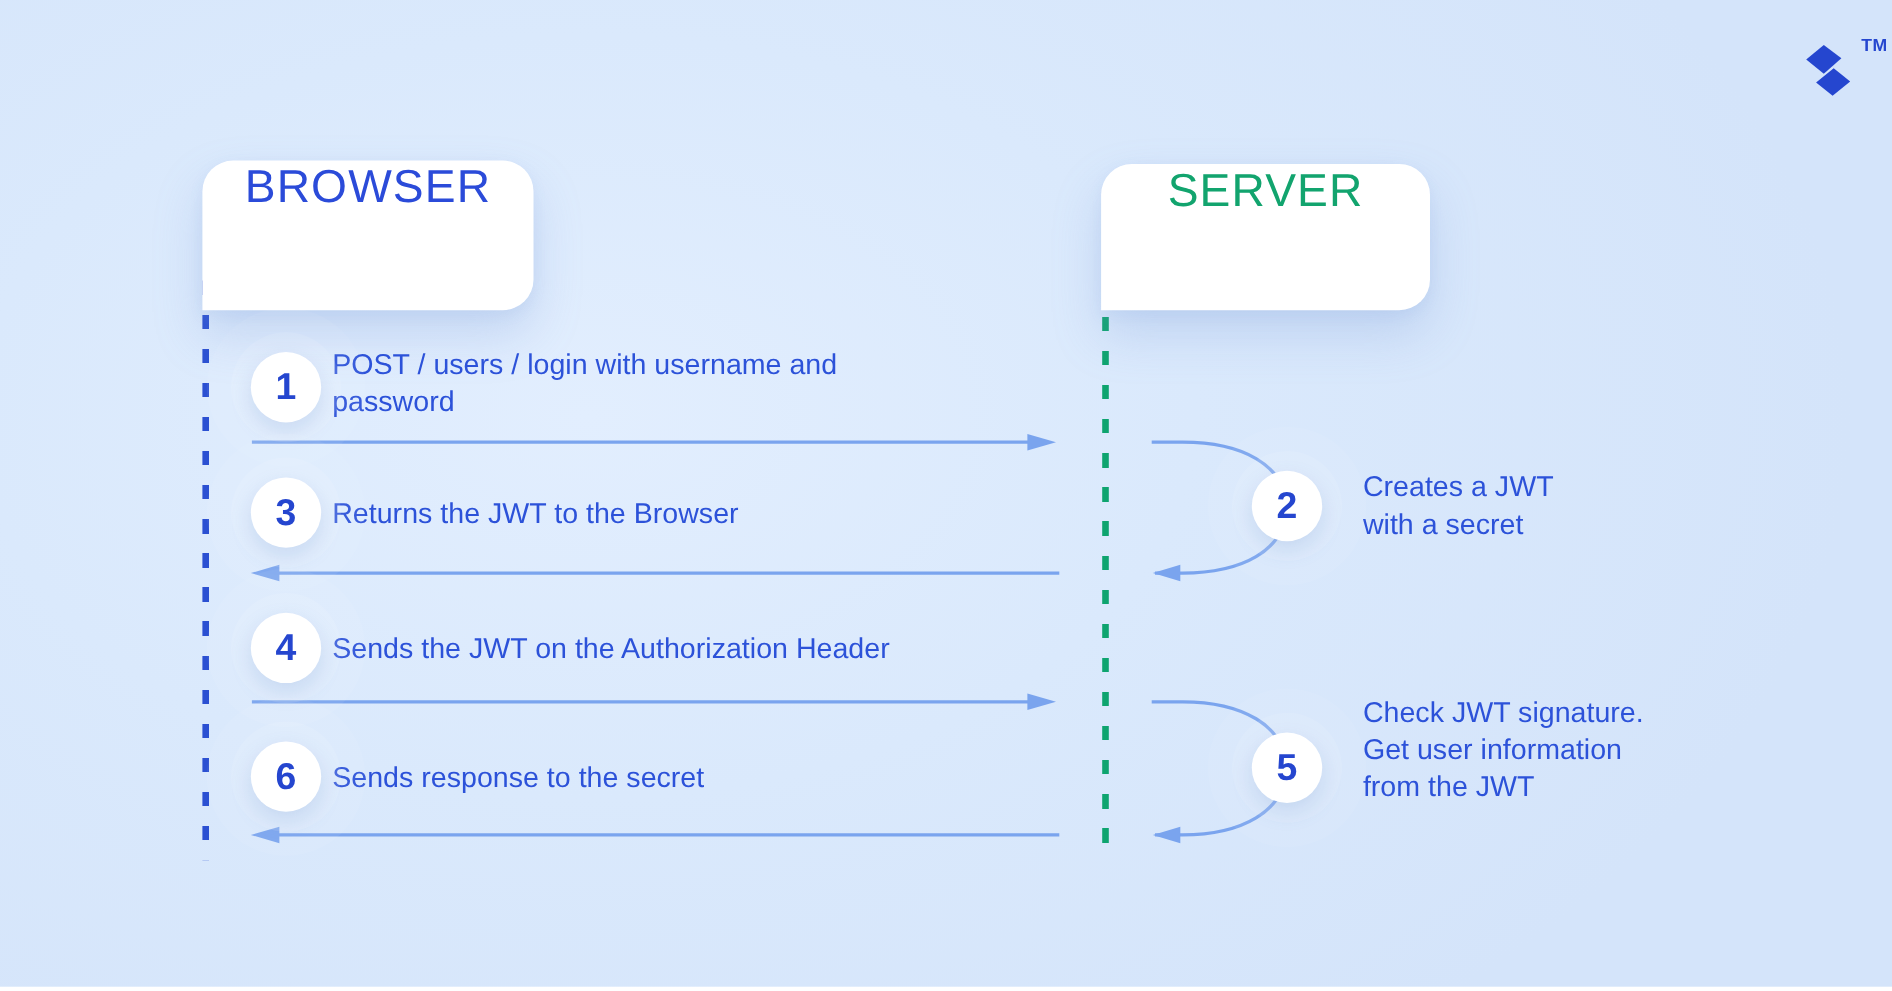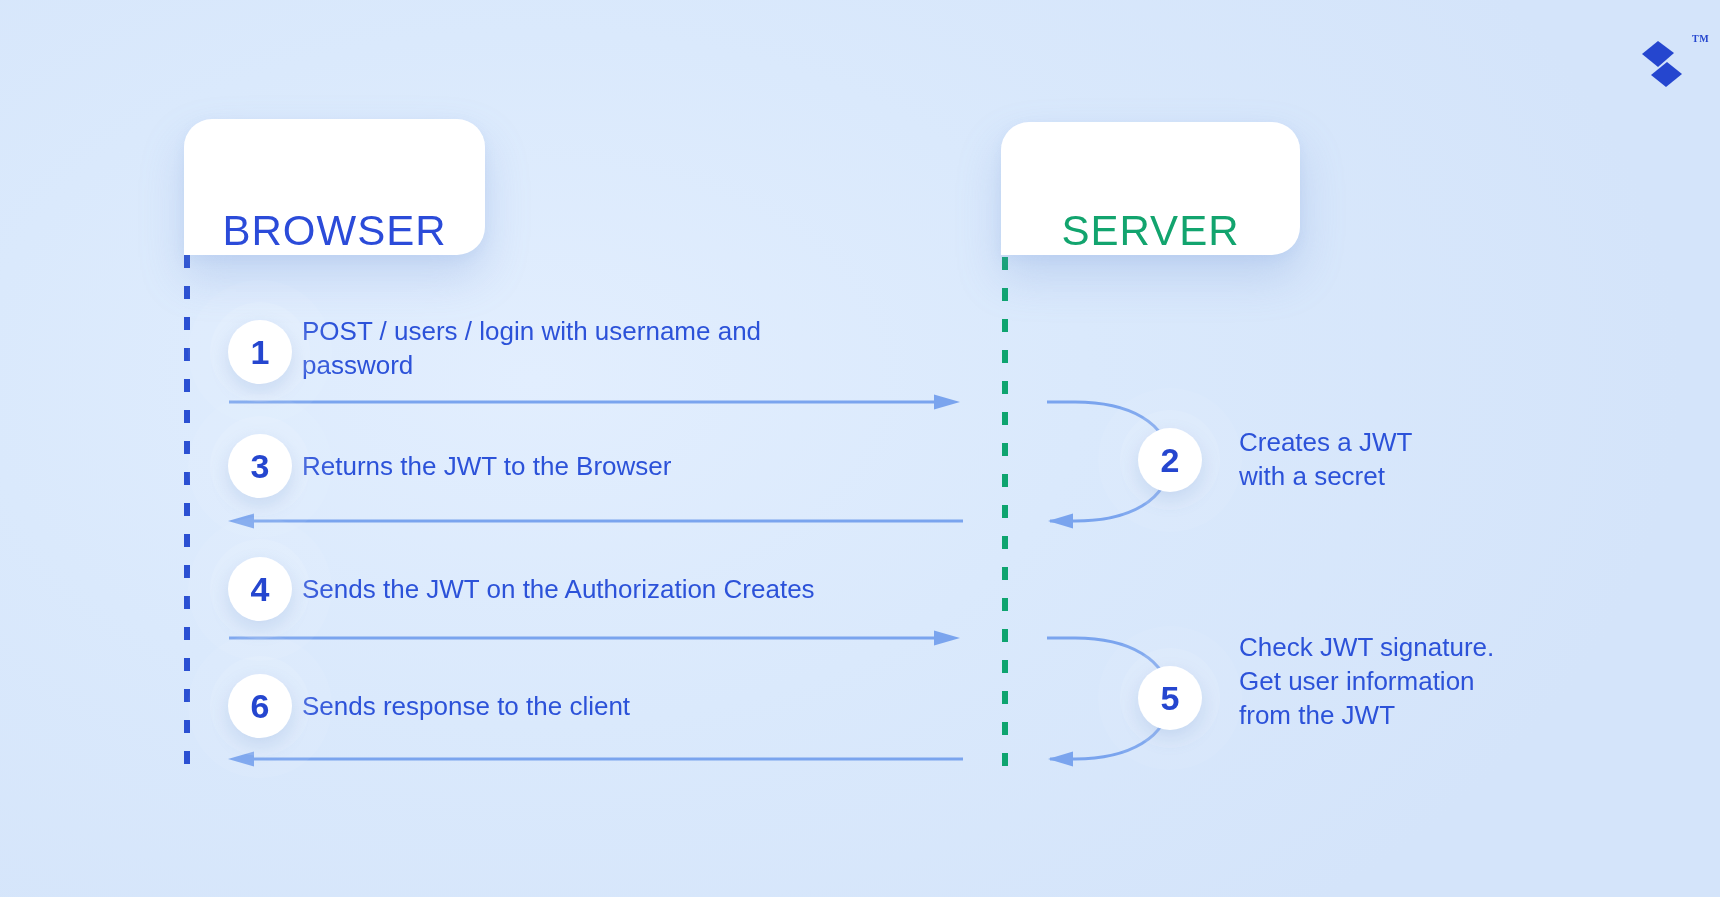--- a/index.html
+++ b/index.html
@@ -14,22 +14,22 @@
   .bottom-strip{
     position:absolute;left:0;bottom:0;width:100%;height:4px;background:#ffffff;
   }
   
   .actor-box{
     position:absolute;
     background:#ffffff;
     border-radius:28px;
     border-bottom-left-radius:0;
     box-shadow:0 22px 44px rgba(122,156,215,0.28), 0 4px 12px rgba(122,156,215,0.10);
-    display:flex;align-items:flex-end;justify-content:center;
-    font-size:42px;letter-spacing:1px;font-weight:400;
+    display:flex;align-items:flex-start;justify-content:center;
+    font-size:42px;letter-spacing:1px;font-weight:400;margin-top:27px;
   }
   .actor-browser{left:184px;top:119px;width:301px;height:136px;color:#2B4BD9;}
   .actor-server{left:1001px;top:122px;width:299px;height:133px;color:#12A46E;}
   
   .lifeline{position:absolute;width:6px;}
   .lifeline-browser{
     left:184px;top:255px;height:527px;
     background:repeating-linear-gradient(to bottom,#2B50D2 0 13px,transparent 13px 31px);
   }
   .lifeline-server{
@@ -63,21 +63,21 @@
   .t4{left:302px;top:572px;max-width:640px;}
   .t6{left:302px;top:689px;max-width:620px;}
   .t2{left:1239px;top:425px;max-width:195px;}
   .t5{left:1239px;top:630px;max-width:285px;}
   
   .arrow-layer{position:absolute;left:0;top:0;z-index:1;pointer-events:none;}
   
   .logo{position:absolute;left:1637px;top:40px;width:46px;height:48px;}
   .tm{
     position:absolute;left:1692px;top:33px;
-    font-size:10px;font-weight:700;color:#2546CF;letter-spacing:0.5px;font-family:Liberation Serif, serif;
+    font-size:16px;font-weight:700;color:#2546CF;letter-spacing:0.5px;
   }
 </style>
 </head>
 <body>
 
 <div class="stage">
 
   <svg class="arrow-layer" width="1720" height="901" viewBox="0 0 1720 901">
 
     <line x1="229" y1="402" x2="938" y2="402" stroke="#7AA4EE" stroke-width="3"></line>
@@ -124,23 +124,23 @@
   <div class="step-circle c5">
     <span>5</span>
   </div>
   <div class="step-circle c6">
     <span>6</span>
   </div>
 
   <div class="msg-text t1">POST / users / login with username and password</div>
   <div class="msg-text t2">Creates a JWT with a secret</div>
   <div class="msg-text t3">Returns the JWT to the Browser</div>
-  <div class="msg-text t4">Sends the JWT on the Authorization Creates</div>
+  <div class="msg-text t4">Sends the JWT on the Authorization Header</div>
   <div class="msg-text t5">Check JWT signature. Get user information from the JWT</div>
-  <div class="msg-text t6">Sends response to the client</div>
+  <div class="msg-text t6">Sends response to the secret</div>
 
   <svg class="logo" viewBox="0 0 46 48">
     <path d="M21 1 L37 13 L21 27 L5 14 Z" fill="#2546CF"></path>
     <path d="M30 22 L45 34 L29 47 L14 35 Z" fill="#2546CF"></path>
   </svg>
   <span class="tm">TM</span>
 
   <div class="bottom-strip"></div>
 </div>
 

